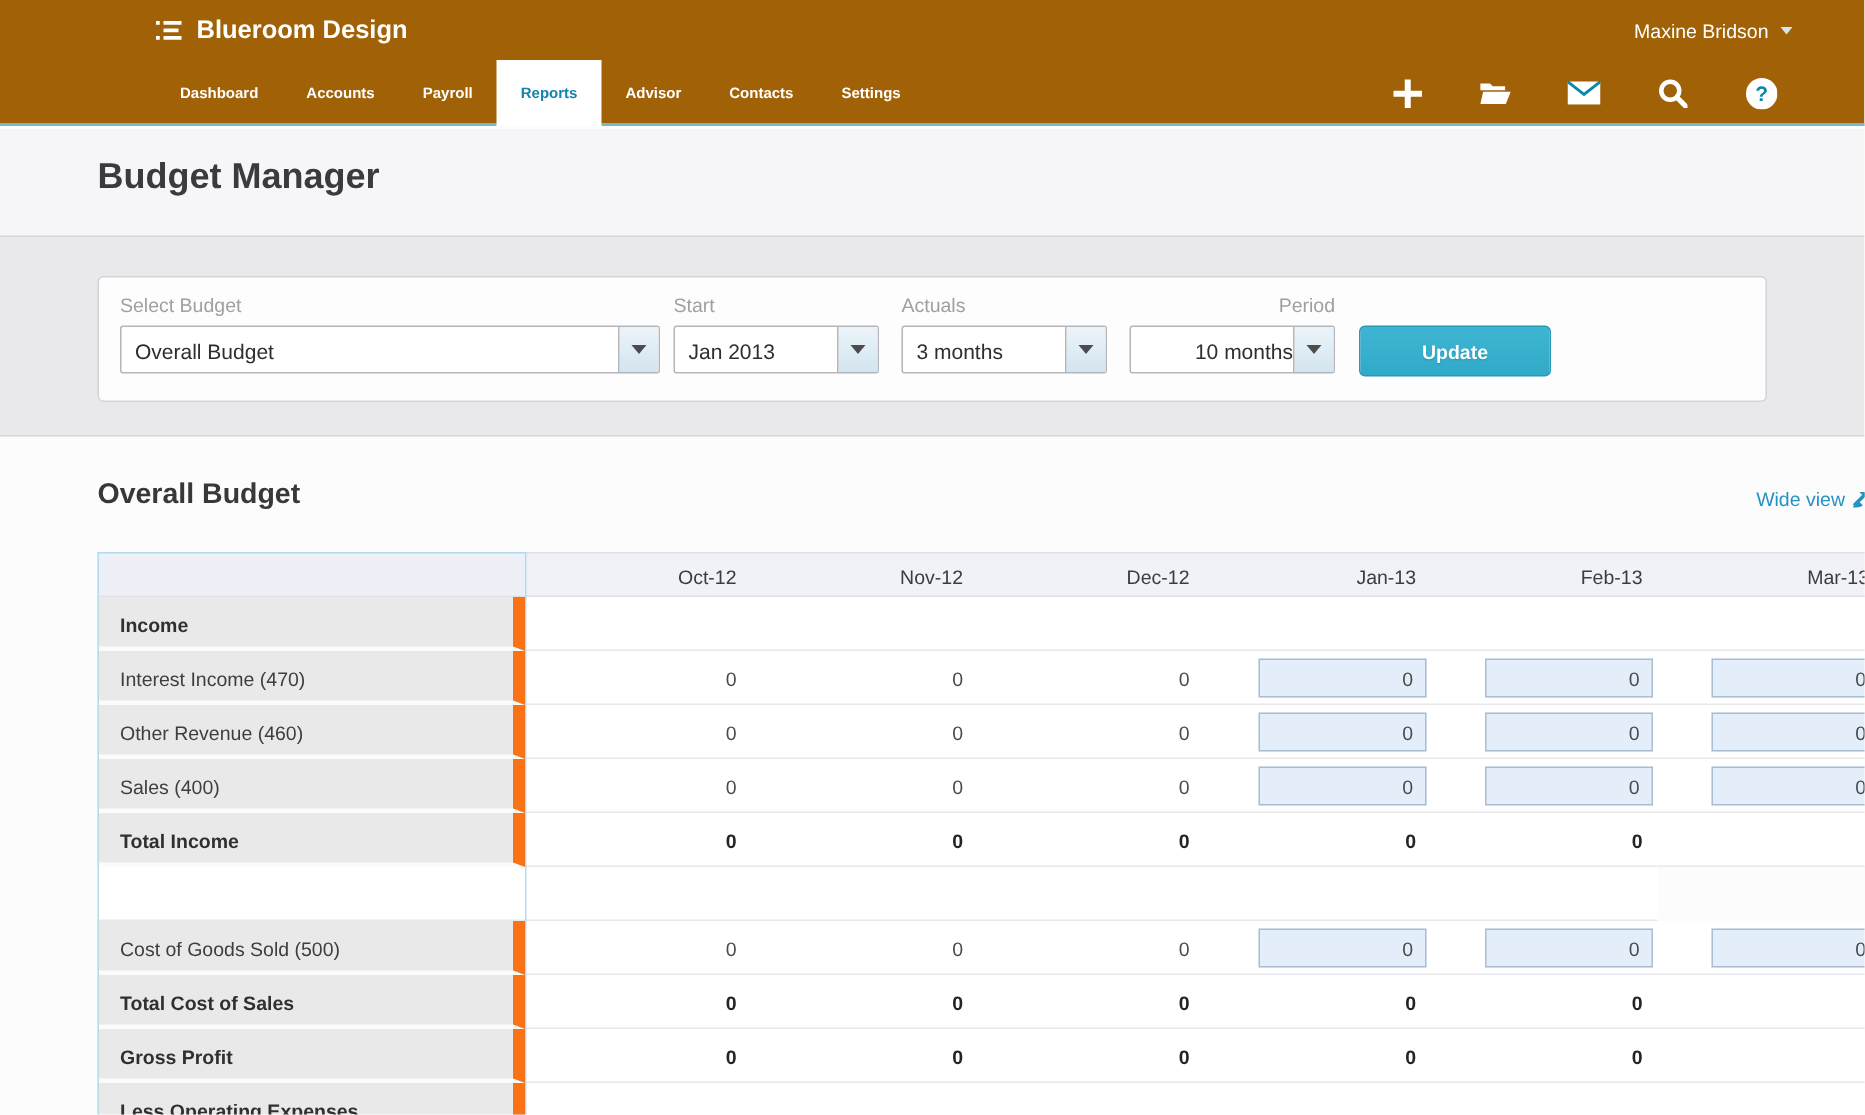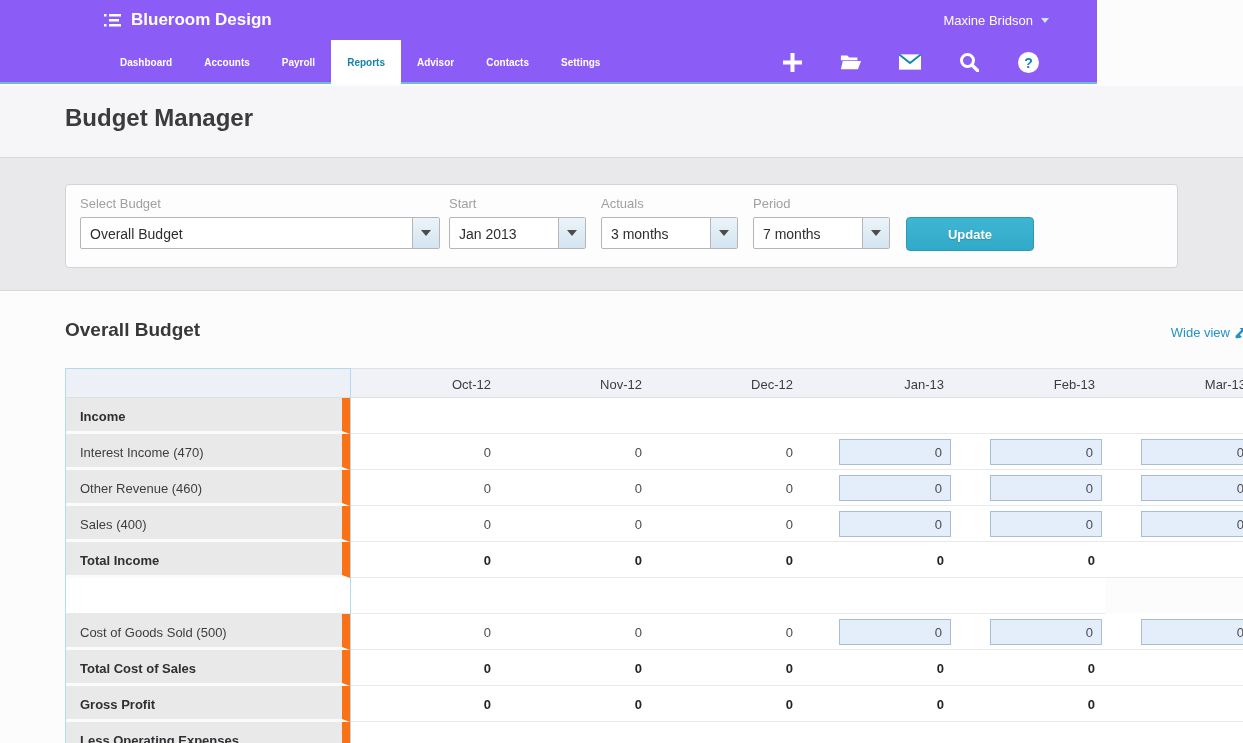--- a/index.html
+++ b/index.html
@@ -5,22 +5,22 @@
   * { margin:0; padding:0; box-sizing:border-box; }
   html,body { width:1243px; height:743px; }
   body {
     position:relative; overflow:hidden;
     background:#fcfcfd;
     font-family:"Liberation Sans", sans-serif;
     -webkit-font-smoothing:antialiased;
   }
 
   
-  .topbar { position:absolute; top:0; left:0; width:1097px; height:84px;
-            background:#8b5cf6; border-bottom:2px solid #6fbbd3; }
+  .topbar { position:absolute; top:0; left:0; width:1243px; height:84px;
+            background:#a16207; border-bottom:2px solid #6fbbd3; }
   .brand { position:absolute; top:0; left:104px; height:40px; display:flex; align-items:center; gap:9px;
            color:#fff; font-size:17px; font-weight:bold; cursor:pointer; }
   .user-menu { position:absolute; top:0; right:48px; height:40px; display:flex; align-items:center; gap:8px;
                color:#fff; font-size:13px; cursor:pointer; }
   .caret-down { width:0; height:0; border-left:4px solid transparent; border-right:4px solid transparent;
                 border-top:5px solid #cfe7f0; }
   .nav-row { position:absolute; top:40px; left:104px; height:44px; display:flex; align-items:stretch; }
   .tab { color:#fff; font-size:10px; font-weight:bold; padding:0 16px; display:flex; align-items:center; cursor:pointer; }
   .tab.active { background:#fff; color:#1583ac; }
   .nav-icons { position:absolute; top:40px; right:0; height:44px; display:flex; align-items:center; gap:37px; padding-right:58px; }
@@ -40,21 +40,21 @@
   .select { height:32px; border:1px solid #b5b5ba; border-radius:2px; background:#fff; display:flex; cursor:pointer; }
   .select .val { flex:1; font-size:14px; color:#2e2e30; padding:8px 0 0 9px; white-space:nowrap; overflow:hidden; }
   .select .arrow { width:27px; border-left:1px solid #b5b5ba;
                    background:linear-gradient(#ecf4f9,#d2e5f0);
                    display:flex; align-items:center; justify-content:center; }
   .tri { width:0; height:0; border-left:5px solid transparent; border-right:5px solid transparent;
          border-top:6px solid #4c4c4e; }
   .f1 { left:14px;  width:360px; }
   .f2 { left:383px; width:137px; }
   .f3 { left:535px; width:137px; }
-  .f4 { left:687px; width:137px; }
+  .f4 { left:687px; width:137px;text-align:right; }
   .update-btn { position:absolute; left:840px; top:32px; width:128px; height:34px;
                 background:linear-gradient(#3eb6d3,#31a9c8); border:1px solid #2b98b4; border-radius:4px;
                 color:#fff; font-size:13px; font-weight:bold; font-family:"Liberation Sans",sans-serif;
                 text-shadow:0 1px 1px rgba(0,0,0,.18); cursor:pointer; }
 
   
   .report-title { position:absolute; left:65px; top:319px; font-size:19px; font-weight:bold; color:#38383a; }
   .wide-view { position:absolute; top:325px; right:-6px; display:flex; align-items:center; gap:4px;
                color:#2492c4; font-size:13px; cursor:pointer; text-decoration:none; }
 
@@ -177,21 +177,21 @@
         <span class="val">3 months</span>
         <span class="arrow">
             <span class="tri"></span>
           </span>
       </div>
     </div>
 
     <div class="field f4">
       <div class="flabel">Period</div>
       <div class="select">
-        <span class="val">7 months</span>
+        <span class="val">10 months</span>
         <span class="arrow">
             <span class="tri"></span>
           </span>
       </div>
     </div>
 
     <button class="update-btn">Update</button>
   </div>
 </div>
 

